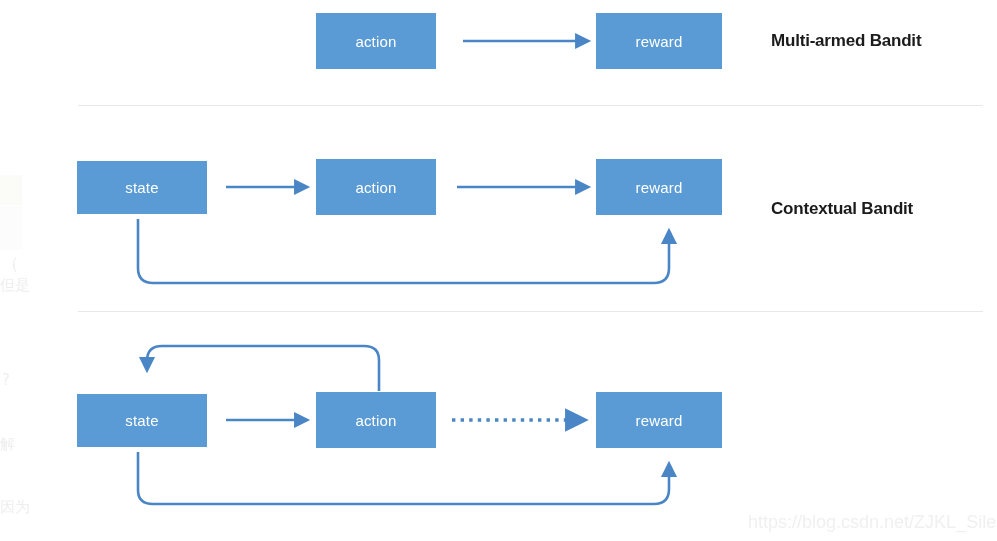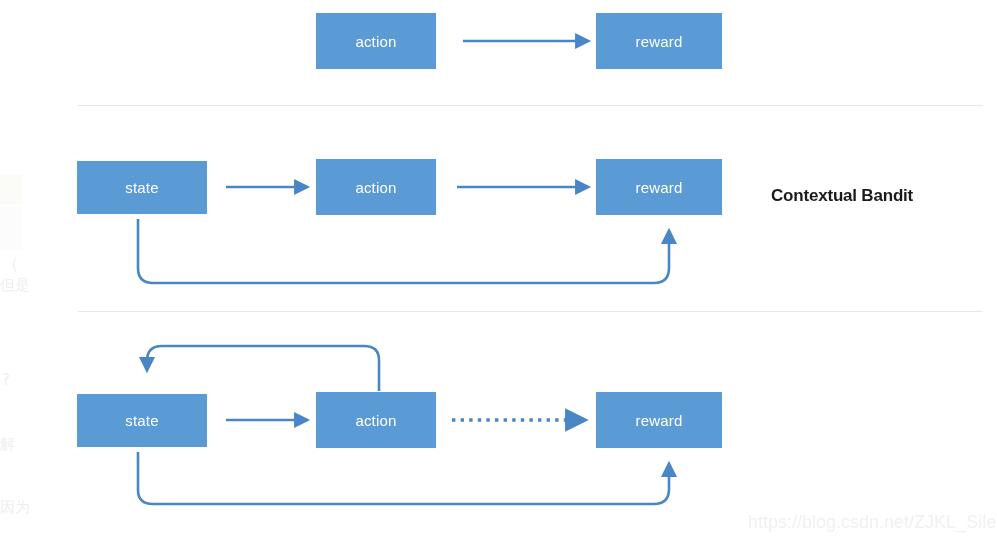--- a/index.html
+++ b/index.html
@@ -145,25 +145,26 @@
       <path d="M 138,452 L 138,490 Q 138,504 153,504 L 654,504 Q 669,504 669,489 L 669,466" fill="none" stroke="#4A86C5" stroke-width="2.6" marker-end="url(#ah)"></path>
     </g>
 
     <g>
       <path d="M 379,391 L 379,360 Q 379,346 364,346 L 162,346 Q 147,346 147,361 L 147,368" fill="none" stroke="#4A86C5" stroke-width="2.6" marker-end="url(#ah)"></path>
     </g>
   </svg>
 
   <div class="node" style="left:316px; top:13px; width:120px; height:56px;">action</div>
   <div class="node" style="left:596px; top:13px; width:126px; height:56px;">reward</div>
+  <div class="caption" style="left:771px; top:31px;">Multi-armed Bandit</div>
 
   <div class="node" style="left:77px; top:161px; width:130px; height:53px;">state</div>
   <div class="node" style="left:316px; top:159px; width:120px; height:56px;">action</div>
   <div class="node" style="left:596px; top:159px; width:126px; height:56px;">reward</div>
-  <div class="caption" style="left:771px; top:186px;">Contextual Bandit</div>
+  <div class="caption" style="left:771px; top:199px;">Contextual Bandit</div>
 
   <div class="node" style="left:77px; top:394px; width:130px; height:53px;">state</div>
   <div class="node" style="left:316px; top:392px; width:120px; height:56px;">action</div>
   <div class="node" style="left:596px; top:392px; width:126px; height:56px;">reward</div>
 
   <div class="watermark" style="left:748px; top:512px;">https://blog.csdn.net/ZJKL_Silence</div>
 
 </div>
 
 </body></html>

